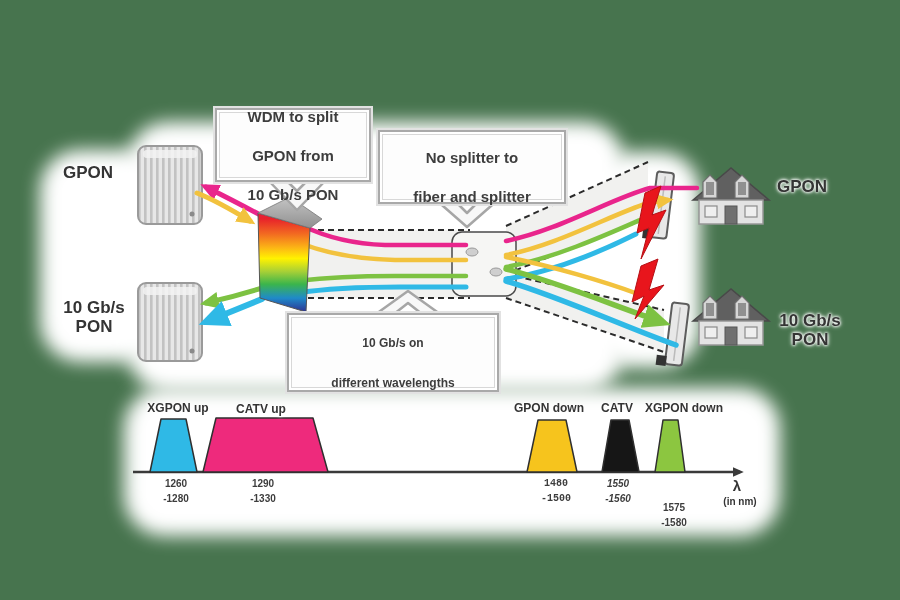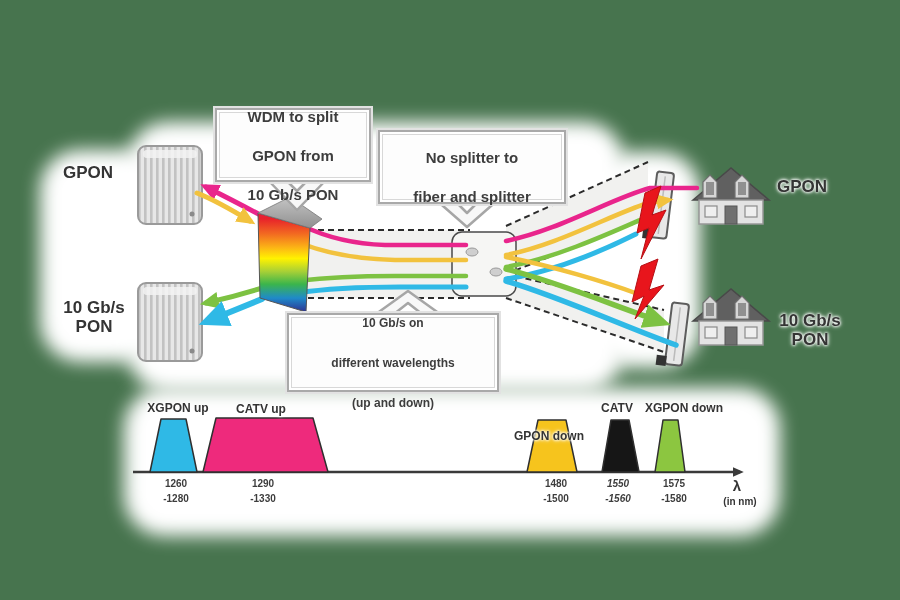--- a/index.html
+++ b/index.html
@@ -208,52 +208,51 @@
   </div>
 
   <div class="callout" style="left:378px;top:130px;width:184px;height:70px;font-size:15px;line-height:19px;">
     <span class="cl-line">No splitter to</span>
     <span class="cl-line">fiber and splitter</span>
   </div>
 
   <div class="callout" style="left:287px;top:313px;width:208px;height:75px;font-size:12px;line-height:20px;">
     <span class="cl-line">10 Gb/s on</span>
     <span class="cl-line">different wavelengths</span>
-    <span class="cl-line">(up and down)</span>
   </div>
 
   <div class="lbl big-label" style="left:772px;top:178px;width:60px;">GPON</div>
   <div class="lbl big-label two-line" style="left:768px;top:312px;width:84px;">
     <span>10 Gb/s</span>
     <span>PON</span>
   </div>
 
   <div class="lbl band-label" style="left:133px;top:402px;">XGPON up</div>
   <div class="lbl band-label" style="left:216px;top:403px;">CATV up</div>
-  <div class="lbl band-label" style="left:504px;top:402px;margin-top:28px;">GPON down</div>
+  <div class="lbl band-label" style="left:504px;top:402px;">GPON down</div>
   <div class="lbl band-label" style="left:572px;top:402px;">CATV</div>
   <div class="lbl band-label" style="left:639px;top:402px;">XGPON down</div>
 
   <div class="lbl band-values" style="left:136px;top:476px;">
     <span>1260</span>
     <span>-1280</span>
   </div>
   <div class="lbl band-values" style="left:223px;top:476px;">
     <span>1290</span>
     <span>-1330</span>
   </div>
-  <div class="lbl band-values" style="left:516px;top:476px;">
+  <div class="lbl band-values" style="left:516px;top:476px;font-family:Liberation Mono, monospace;">
     <span>1480</span>
     <span>-1500</span>
   </div>
   <div class="lbl band-values" style="left:578px;top:476px;font-style:italic;">
     <span>1550</span>
     <span>-1560</span>
   </div>
-  <div class="lbl band-values" style="left:634px;top:476px;">
+  <div class="lbl band-values" style="left:634px;top:500px;">
     <span>1575</span>
     <span>-1580</span>
   </div>
 
   <div class="lbl" style="left:712px;top:478px;width:50px;font-size:15px;">λ</div>
   <div class="lbl" style="left:705px;top:496px;width:70px;font-size:10px;">(in nm)</div>
 
 </div>
 
 </body></html>

